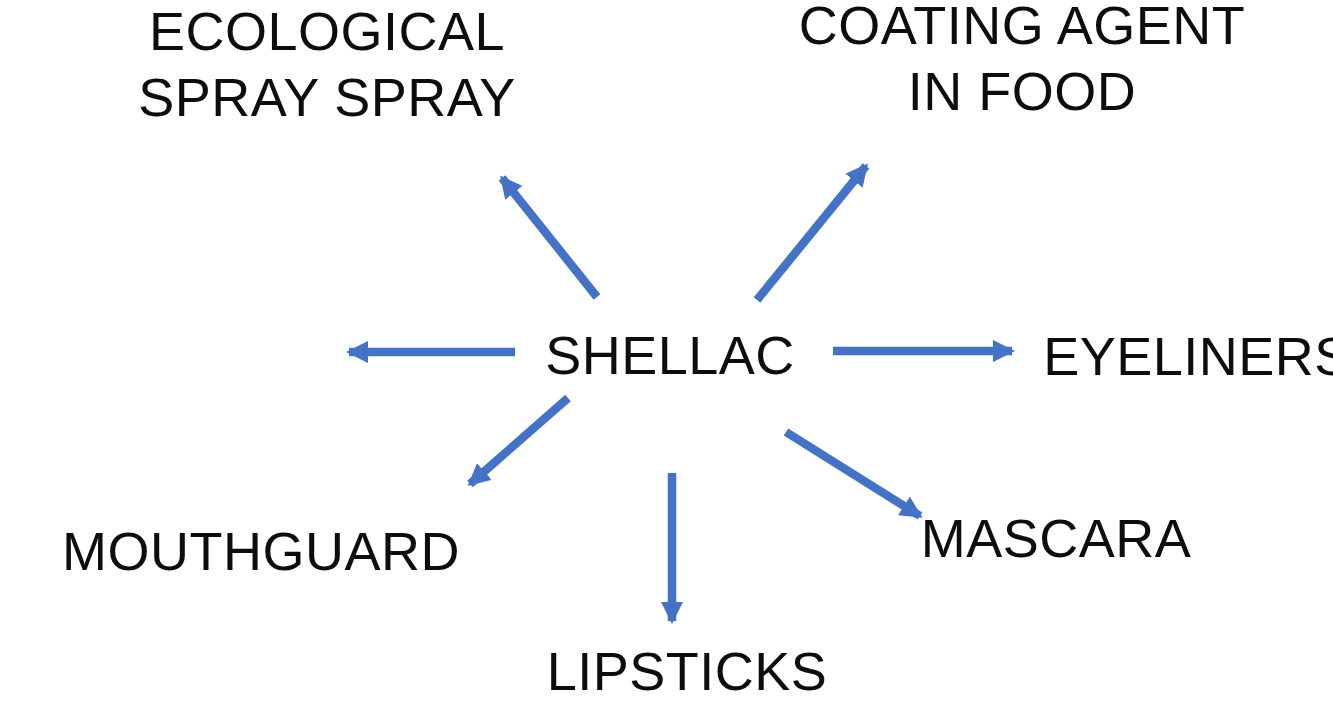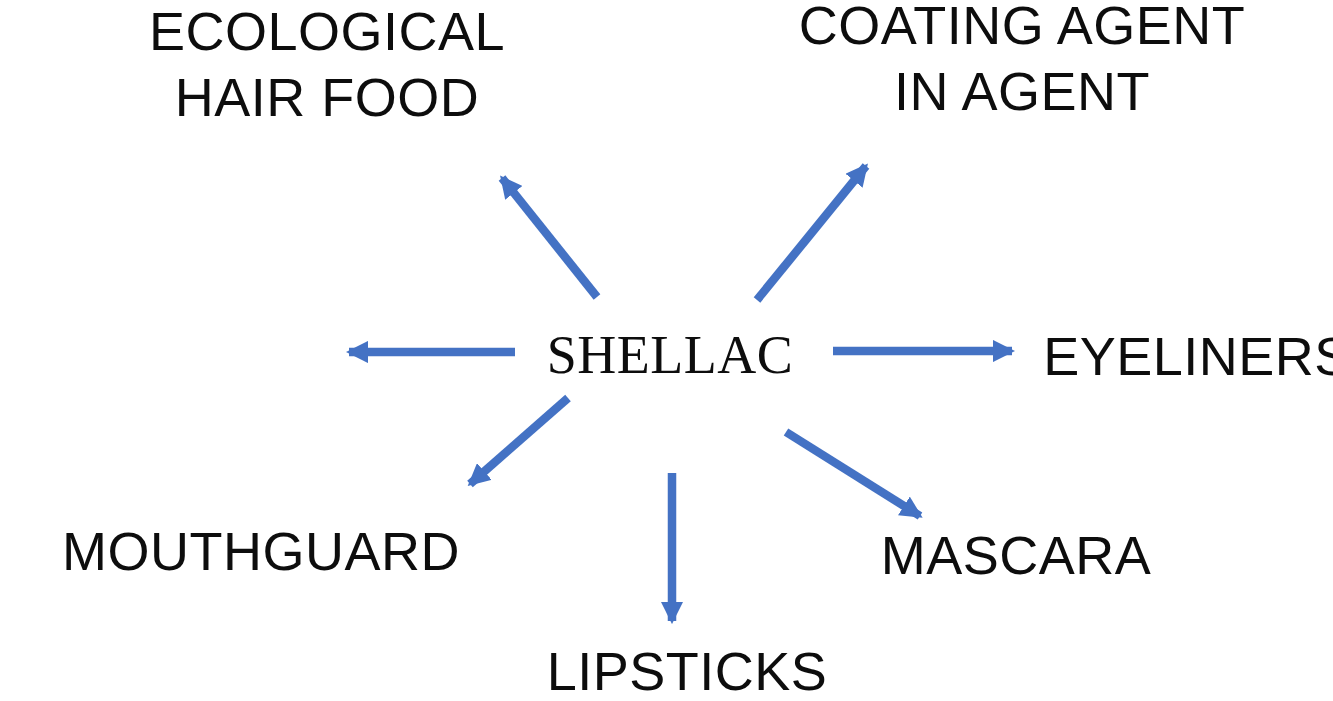--- a/index.html
+++ b/index.html
@@ -35,24 +35,24 @@
     white-space: nowrap;
     text-align: center;
     color: #0d0d0d;
   }
   .node .line {
     display: block;
   }
   #node-ecological   { left: 327px;  top: -2px;  }
   #node-coating      { left: 1022px; top: -8px;  }
   #node-tatoo        { left: 145px;  top: 318px; }
-  #node-shellac      { left: 670px;  top: 322px; font-family: Liberation Serif, serif; }
+  #node-shellac      { left: 670px;  top: 322px; }
   #node-eyeliners    { left: 1197px; top: 323px; }
   #node-mouthguard   { left: 261px;  top: 498px; margin-top: 20px; }
-  #node-mascara      { left: 1016px; top: 505px; margin-top: 17px; }
+  #node-mascara      { left: 1056px; top: 505px; }
   #node-lipsticks    { left: 687px;  top: 638px; }
 </style>
 </head>
 <body>
 
 <div id="canvas">
 
   <svg id="arrow-layer" viewBox="0 0 1333 701" xmlns="http://www.w3.org/2000/svg">
     <defs>
       <marker id="ah" viewBox="0 0 10 10" refX="8.6" refY="5" markerWidth="2.6" markerHeight="2.6" orient="auto" markerUnits="strokeWidth">
@@ -63,26 +63,26 @@
     <line class="arrow" x1="757" y1="300" x2="866" y2="166" stroke-width="8.5" marker-end="url(#ah)" stroke="#4472C4"></line>
     <line class="arrow" x1="515" y1="352" x2="349" y2="352" stroke-width="8.5" marker-end="url(#ah)" stroke="#4472C4"></line>
     <line class="arrow" x1="833" y1="351" x2="1012" y2="351" stroke-width="8.5" marker-end="url(#ah)" stroke="#4472C4"></line>
     <line class="arrow" x1="568" y1="398" x2="470" y2="484" stroke-width="8.5" marker-end="url(#ah)" stroke="#4472C4"></line>
     <line class="arrow" x1="672" y1="473" x2="672" y2="621" stroke-width="8.5" marker-end="url(#ah)" stroke="#4472C4"></line>
     <line class="arrow" x1="786" y1="432" x2="920" y2="516" stroke-width="8.5" marker-end="url(#ah)" stroke="#4472C4"></line>
   </svg>
 
   <div class="node" id="node-ecological">
     <span class="line">ECOLOGICAL</span>
-    <span class="line">HAIR FOOD</span>
+    <span class="line">SPRAY SPRAY</span>
   </div>
 
   <div class="node" id="node-coating">
     <span class="line">COATING AGENT</span>
-    <span class="line">IN AGENT</span>
+    <span class="line">IN FOOD</span>
   </div>
 
 
   <div class="node" id="node-shellac">SHELLAC</div>
 
   <div class="node" id="node-eyeliners">EYELINERS</div>
 
   <div class="node" id="node-mouthguard">MOUTHGUARD</div>
 
   <div class="node" id="node-mascara">MASCARA</div>

